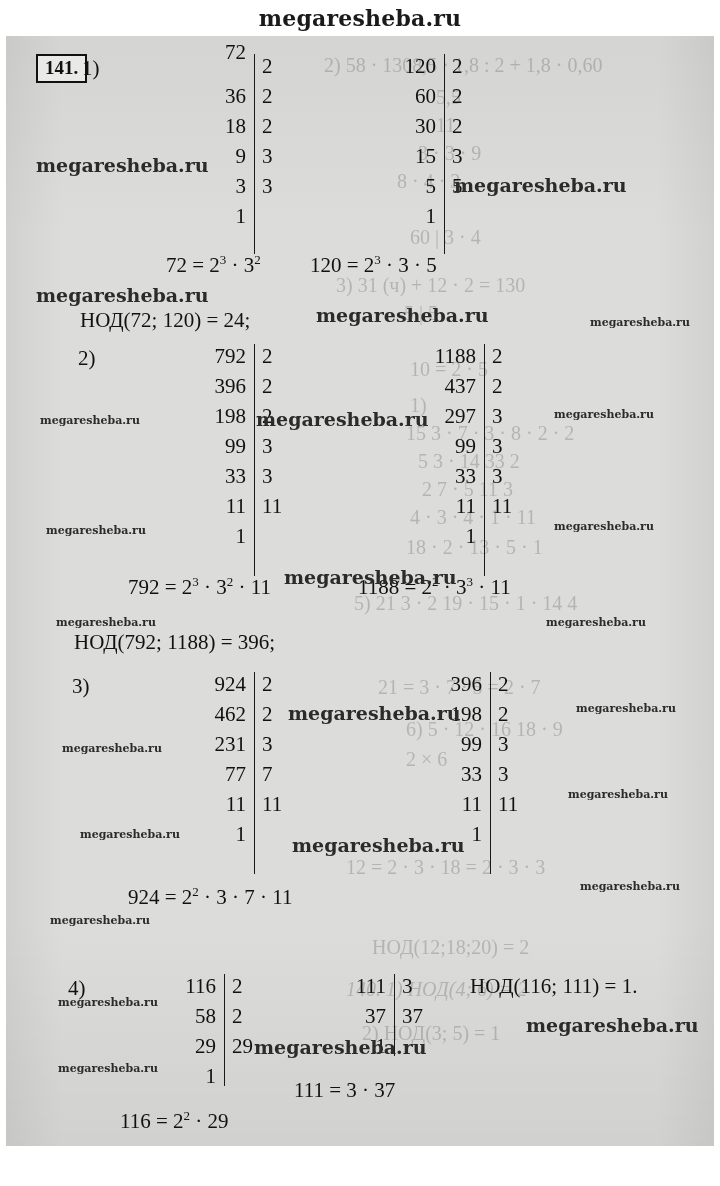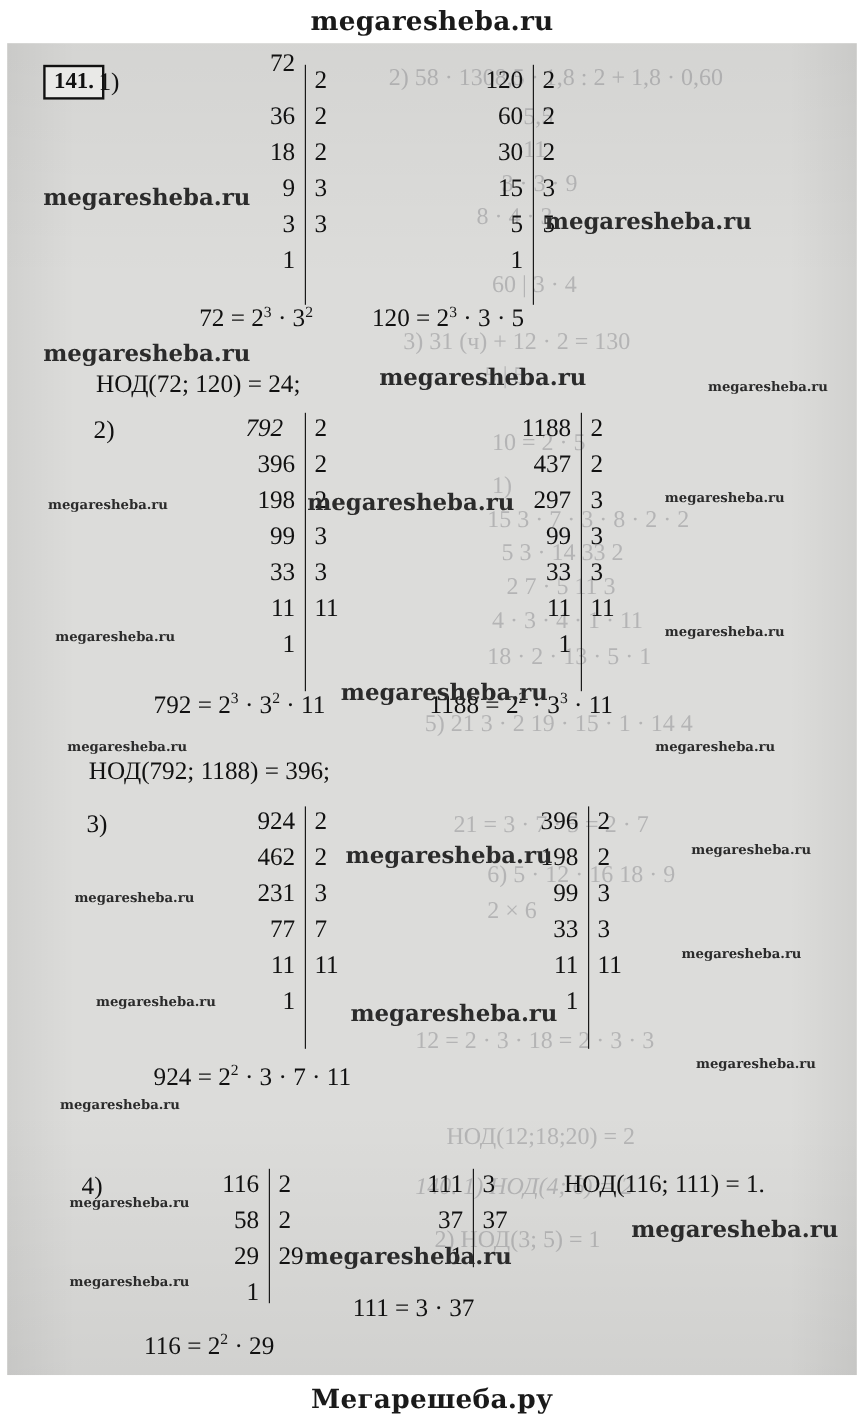--- a/index.html
+++ b/index.html
@@ -178,21 +178,21 @@
       <div class="num" style="left:446px; top:78px; width:30px; text-align:left;">2</div>
       <div class="num" style="left:446px; top:108px; width:30px; text-align:left;">3</div>
       <div class="num" style="left:446px; top:138px; width:30px; text-align:left;">5</div>
 
       <div class="eqn" style="left:160px; top:216px;"><span>72 = 2</span><sup>3</sup><span> · 3</span><sup>2</sup></div>
       <div class="eqn" style="left:304px; top:216px;"><span>120 = 2</span><sup>3</sup><span> · 3 · 5</span></div>
       <div class="nod" style="left:74px; top:272px;">НОД(72; 120) = 24;</div>
 
       <div class="lbl" style="left:72px; top:310px;">2)</div>
 
-      <div class="num" style="left:120px; top:308px; width:110px;font-style:italic;">792</div>
+      <div class="num" style="left:130px; top:308px; width:110px;">792</div>
       <div class="num" style="left:130px; top:338px; width:110px;">396</div>
       <div class="num" style="left:130px; top:368px; width:110px;">198</div>
       <div class="num" style="left:130px; top:398px; width:110px;">99</div>
       <div class="num" style="left:130px; top:428px; width:110px;">33</div>
       <div class="num" style="left:130px; top:458px; width:110px;">11</div>
       <div class="num" style="left:130px; top:488px; width:110px;">1</div>
       <div class="divbar" style="left:248px; top:308px; height:232px;"></div>
       <div class="num" style="left:256px; top:308px; width:40px; text-align:left;">2</div>
       <div class="num" style="left:256px; top:338px; width:40px; text-align:left;">2</div>
       <div class="num" style="left:256px; top:368px; width:40px; text-align:left;">2</div>
@@ -294,14 +294,13 @@
           <div class="wm small" style="left: 574px; top: 844px;">megaresheba.ru</div>
           <div class="wm small" style="left: 44px; top: 878px;">megaresheba.ru</div>
           <div class="wm small" style="left: 52px; top: 960px;">megaresheba.ru</div>
           <div class="wm big" style="left: 248px; top: 1000px;">megaresheba.ru</div>
           <div class="wm big" style="left: 520px; top: 978px;">megaresheba.ru</div>
           <div class="wm small" style="left: 52px; top: 1026px;">megaresheba.ru</div>
         </div>
     </div>
   </div>
 
-  <div class="footer-band">Мегарешеба.ру</div>
 </div>
 
 </body></html>

